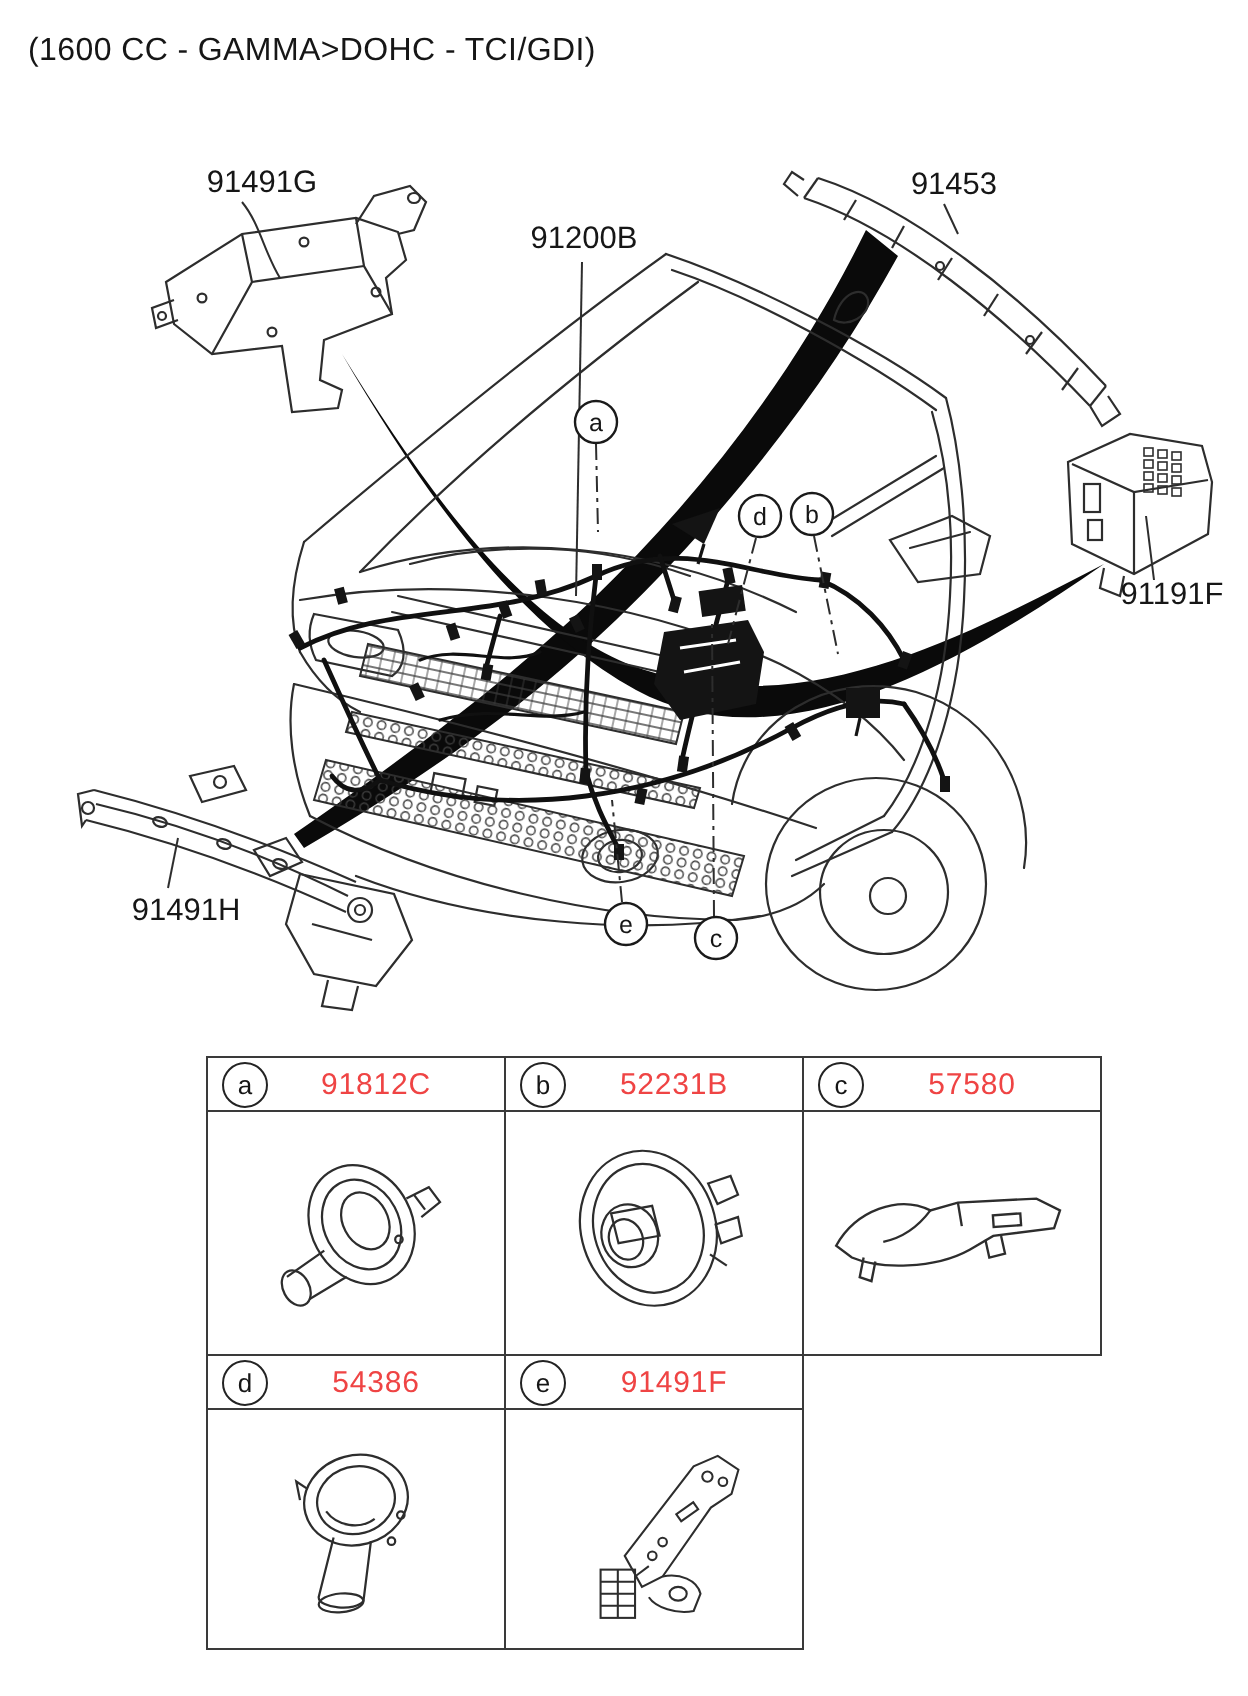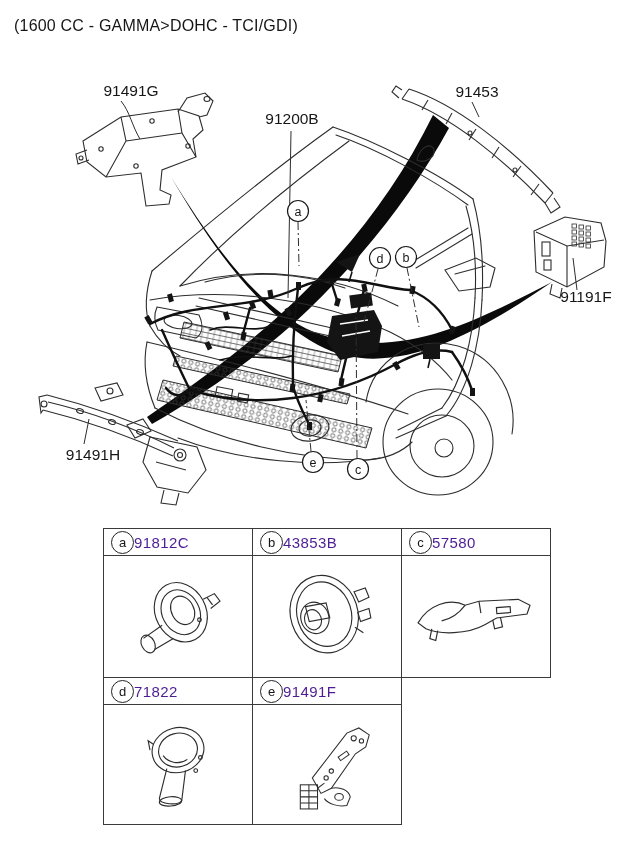--- a/index.html
+++ b/index.html
@@ -10,21 +10,21 @@
   .diagram-svg{position:absolute;left:0;top:0;}
   
   .ptable{position:absolute;left:104px;top:528px;}
   .prow{display:flex;}
   .pcell{width:150px;border:1px solid #3a3a3a;margin-left:-1px;background:#fff;box-sizing:border-box;}
   .prow1 .pcell{height:150px;}
   .prow2 .pcell{height:148px;margin-top:-1px;}
   .pcell-header{height:27px;border-bottom:1px solid #3a3a3a;display:flex;align-items:center;box-sizing:border-box;}
   .ltr{width:21px;height:21px;border:1.3px solid #232323;border-radius:50%;display:flex;align-items:center;
        justify-content:center;font-size:13px;margin-left:7px;flex:0 0 auto;color:#161616;}
-  .pnum{flex:1;font-size:15px;letter-spacing:0.4px;padding-right:10px;color:#4c1d95;}
+  .pnum{flex:1;text-align:center;font-size:15px;letter-spacing:0.4px;padding-right:10px;color:#ef4444;}
   .pcell-body{height:120px;display:flex;align-items:center;justify-content:center;}
 </style>
 </head>
 <body>
 
 <div class="page">
 
   <div class="title">(1600 CC - GAMMA&gt;DOHC - TCI/GDI)</div>
 
   <svg class="diagram-svg" width="624" height="520" viewBox="0 0 624 520">
@@ -274,21 +274,21 @@
             <ellipse cx="33" cy="90" rx="7" ry="10" transform="rotate(-28 33 90)"></ellipse>
             <path d="M92,42 L104,36 L110,44 L100,52"></path>
             <path d="M96,40 L102,48"></path>
             <circle cx="88" cy="64" r="2"></circle>
           </svg>
         </div>
       </div>
       <div class="pcell">
         <div class="pcell-header">
           <div class="ltr">b</div>
-          <div class="pnum">43853B</div>
+          <div class="pnum">52231B</div>
         </div>
         <div class="pcell-body">
           <svg width="130" height="112" viewBox="0 0 130 120" fill="none" stroke="#2d2d2d" stroke-width="1.2">
             <ellipse cx="62" cy="58" rx="36" ry="42" transform="rotate(-18 62 58)"></ellipse>
             <ellipse cx="62" cy="58" rx="29" ry="35" transform="rotate(-18 62 58)"></ellipse>
             <path d="M42,50 L64,46 L68,62 L46,66 Z"></path>
             <ellipse cx="52" cy="62" rx="15" ry="17" transform="rotate(-18 52 62)"></ellipse>
             <ellipse cx="50" cy="64" rx="9" ry="11" transform="rotate(-18 50 64)"></ellipse>
             <path d="M94,34 L106,30 L110,40 L99,45 Z"></path>
             <path d="M98,56 L110,52 L112,62 L101,66 Z"></path>
@@ -310,21 +310,21 @@
             <path d="M30,68 L28,78 L34,80 L36,70"></path>
             <path d="M100,57 L102,66 L94,68 L92,59"></path>
           </svg>
         </div>
       </div>
     </div>
     <div class="prow prow2">
       <div class="pcell">
         <div class="pcell-header">
           <div class="ltr">d</div>
-          <div class="pnum">71822</div>
+          <div class="pnum">54386</div>
         </div>
         <div class="pcell-body">
           <svg width="118" height="112" viewBox="0 0 120 120" fill="none" stroke="#2d2d2d" stroke-width="1.2">
             <ellipse cx="60" cy="44" rx="28" ry="24" transform="rotate(-15 60 44)"></ellipse>
             <ellipse cx="60" cy="44" rx="21" ry="18" transform="rotate(-15 60 44)"></ellipse>
             <path d="M44,50 C50,58 62,60 70,54"></path>
             <path d="M34,38 L28,34 L30,44"></path>
             <path d="M48,64 L40,96 C40,102 60,104 64,98 L68,66"></path>
             <ellipse cx="52" cy="99" rx="12" ry="5" transform="rotate(-5 52 99)"></ellipse>
             <circle cx="84" cy="52" r="2"></circle>

